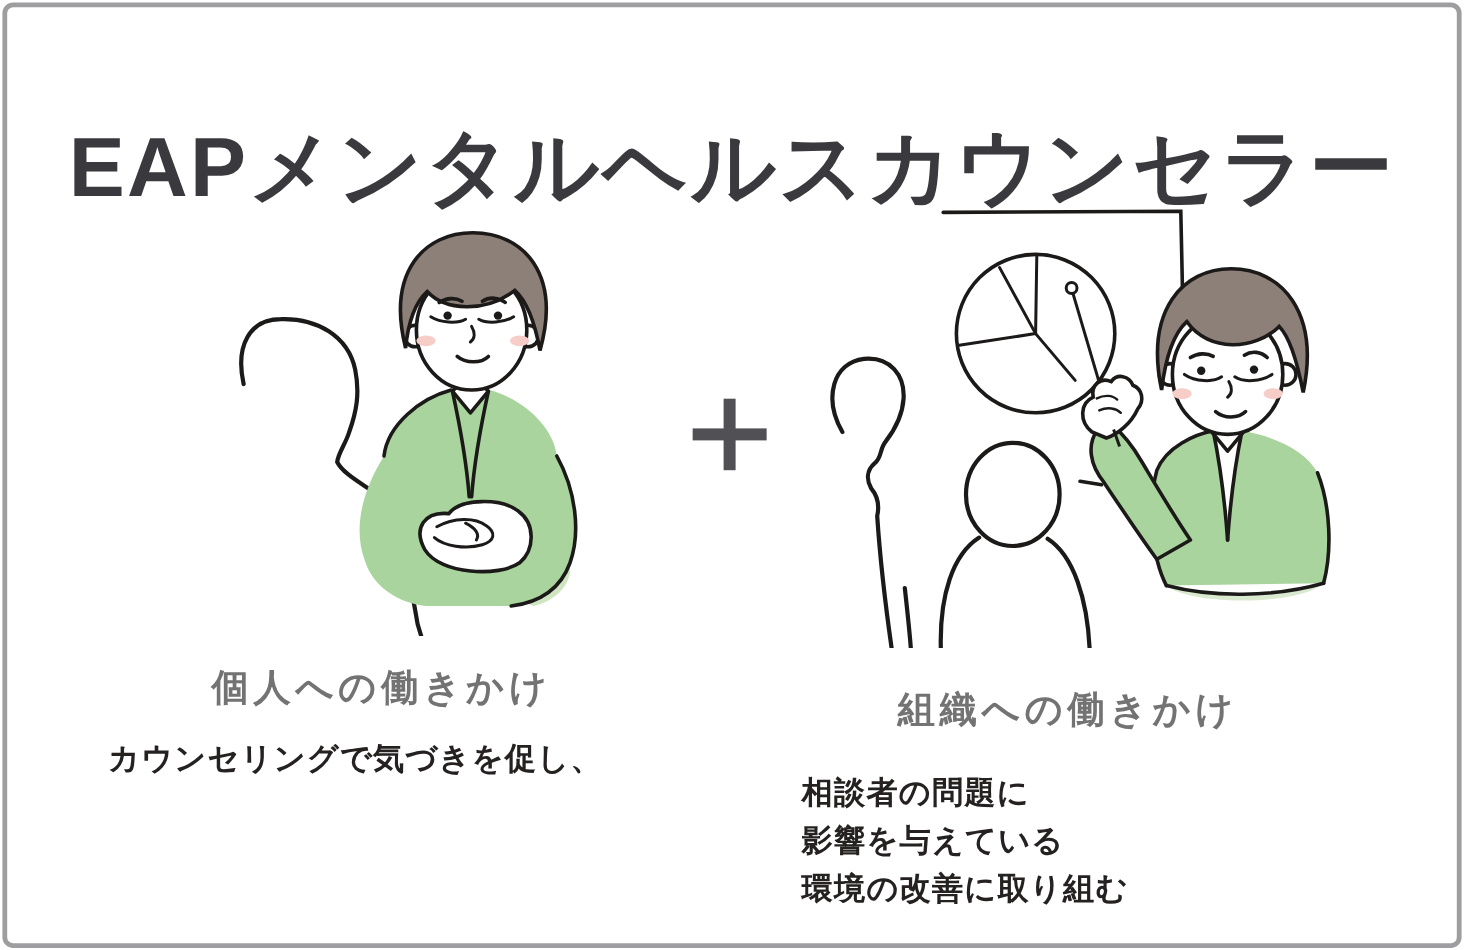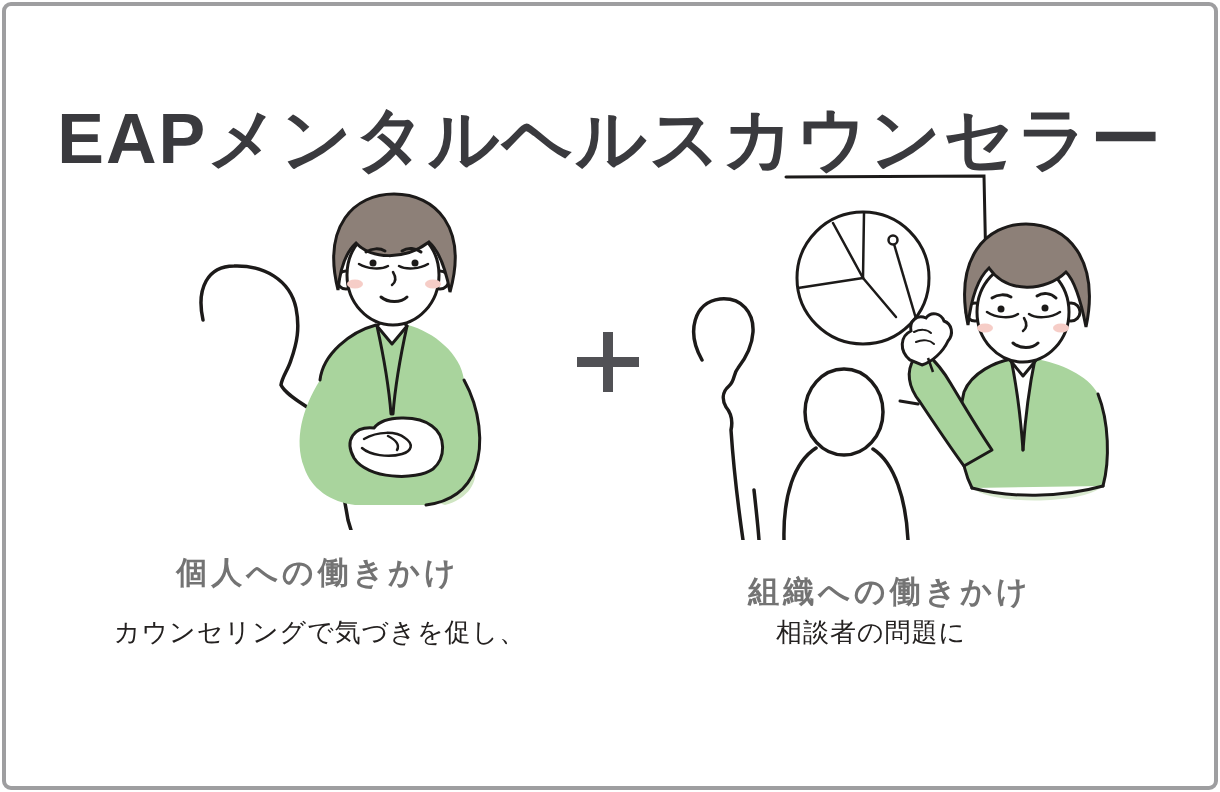--- a/index.html
+++ b/index.html
@@ -19,25 +19,25 @@
   .illus-left{left:150px;top:168px;}
   .illus-right{left:680px;top:160px;}
   .plus-wrap{position:absolute;left:577px;top:332px;}
   .caption{
     position:absolute;top:552px;text-align:center;font-size:31px;font-weight:700;
     color:#737373;letter-spacing:4px;white-space:nowrap;
   }
   .caption-left{left:118px;width:400px;}
   .caption-right{left:690px;width:400px;margin-top:19px;}
   .para{
-    position:absolute;top:612px;text-align:center;font-size:26px;font-weight:400;
+    position:absolute;top:612px;font-size:26px;font-weight:700;
     color:#242120;line-height:40px;letter-spacing:1px;
   }
   .para-left{left:90px;width:460px;}
-  .para-right{left:646px;width:450px;}
+  .para-right{left:668px;width:450px;margin-top:28px;}
   .para div{white-space:nowrap;}
 </style>
 </head>
 <body>
 
 <div class="frame"></div>
 
 <h1 class="title">EAPメンタルヘルスカウンセラー</h1>
 
 <svg class="illus illus-left" width="400" height="362" viewBox="0 0 400 362">
@@ -186,13 +186,15 @@
 </svg>
 
 <div class="caption caption-left">個人への働きかけ</div>
 <div class="caption caption-right">組織への働きかけ</div>
 
 <div class="para para-left">
   <div>カウンセリングで気づきを促し、</div>
 </div>
 <div class="para para-right">
   <div>相談者の問題に</div>
+  <div>影響を与えている</div>
+  <div>環境の改善に取り組む</div>
 </div>
 
 </body></html>

